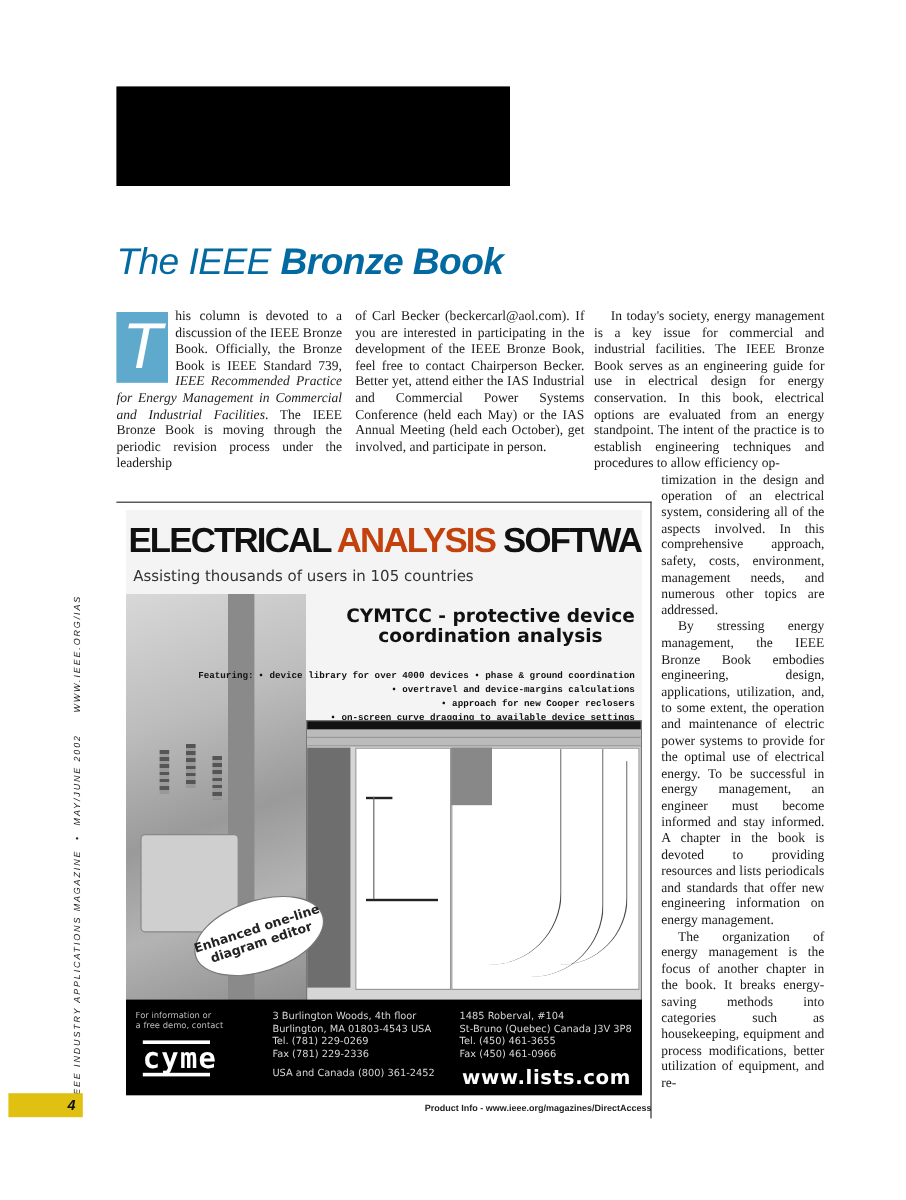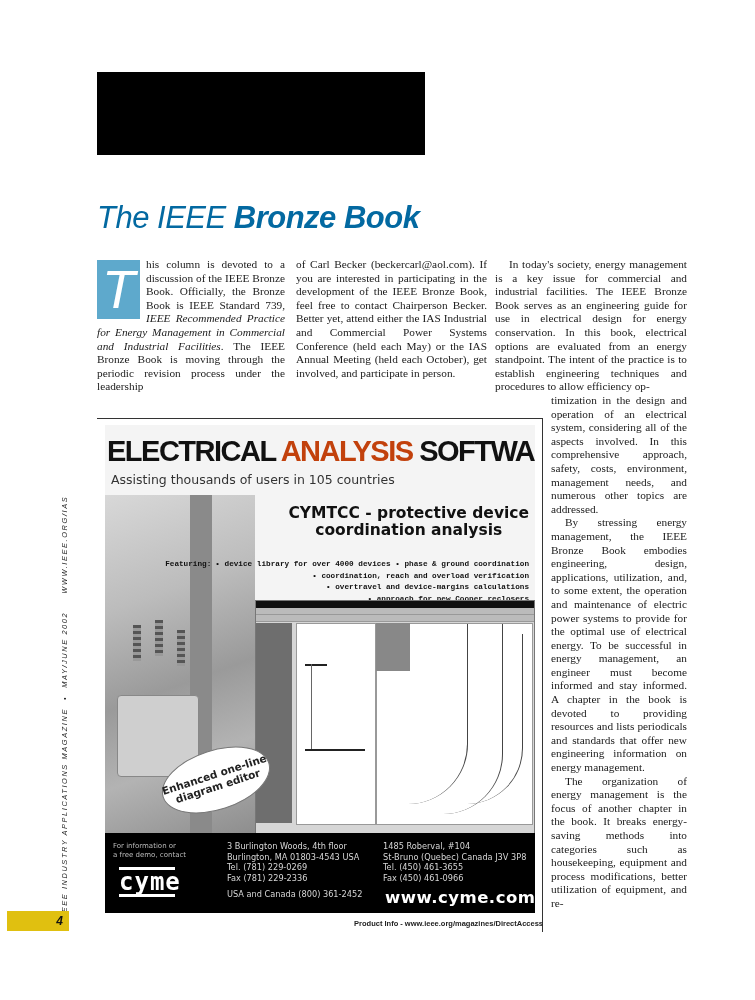--- a/index.html
+++ b/index.html
@@ -108,21 +108,20 @@
   <div class="insulator" style="left:50px;top:195px;"></div>
   <div class="insulator" style="left:72px;top:205px;"></div>
   <div class="transformer"></div>
 
   <div class="ad-product">
     <div>CYMTCC - protective device</div>
     <div>coordination analysis</div>
   </div>
   <div class="ad-features">
     <div><span class="lead">Featuring:</span><span>• device library for over 4000 devices  • phase &amp; ground coordination</span></div>
-    <div>• coordination, reach and overload verification</div>
     <div>• overtravel and device-margins  calculations</div>
     <div>• approach for new Cooper reclosers</div>
     <div>• on-screen curve dragging to available device settings</div>
   </div>
 
   <div class="ad-window">
     <div class="titlebar"></div>
     <div class="toolbar"></div>
     <div class="toolbar"></div>
     <div class="side"></div>
@@ -153,21 +152,21 @@
       <div>Tel. (781) 229-0269</div>
       <div>Fax (781) 229-2336</div>
       <span class="toll">USA and Canada  (800) 361-2452</span>
     </div>
     <div class="addr2">
       <div>1485 Roberval, #104</div>
       <div>St-Bruno (Quebec) Canada J3V 3P8</div>
       <div>Tel. (450) 461-3655</div>
       <div>Fax (450) 461-0966</div>
     </div>
-    <div class="web">www.cyme.com</div>
+    <div class="web">www.lists.com</div>
   </div>
 </div>
 
 <div class="abs product-info">Product Info - www.ieee.org/magazines/DirectAccess</div>
 
 <div class="abs vert-text"><span>IEEE INDUSTRY APPLICATIONS MAGAZINE</span><span class="dot">•</span><span>MAY/JUNE 2002</span><span class="url">WWW.IEEE.ORG/IAS</span></div>
 
 <div class="abs pagetab"></div>
 <div class="abs pagenum">4</div>
 

